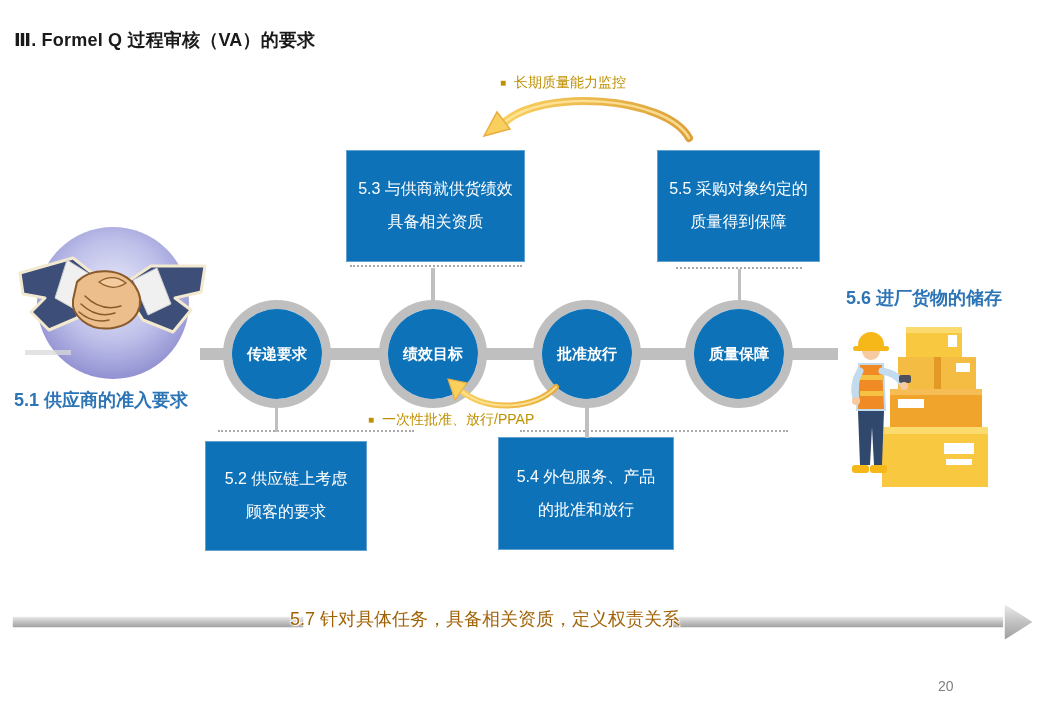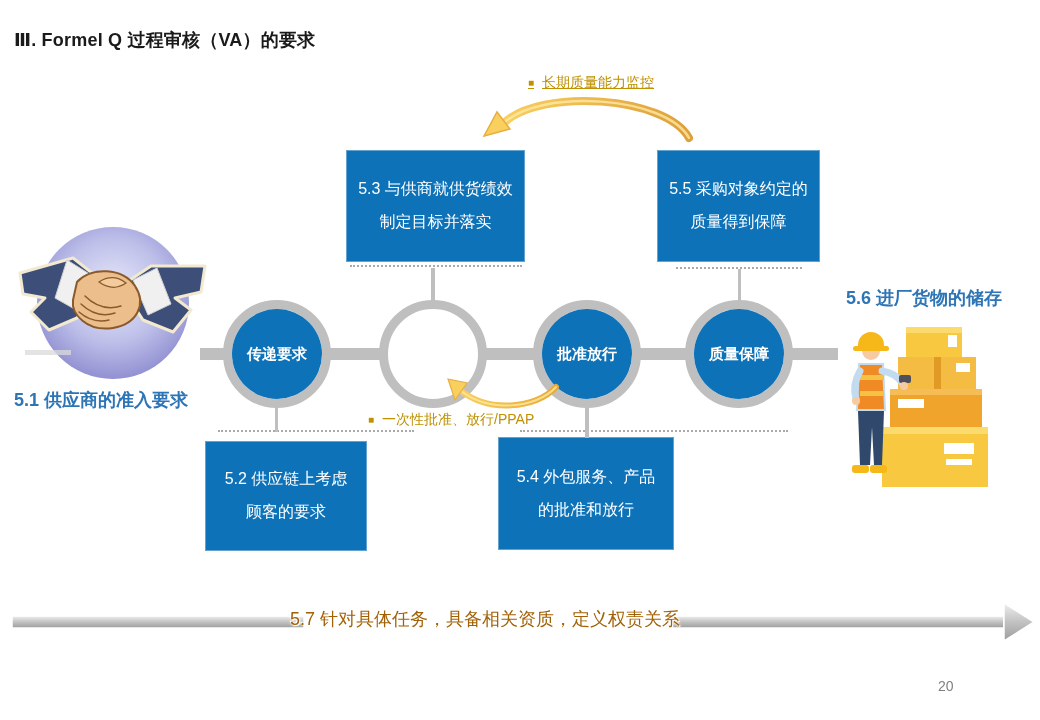--- a/index.html
+++ b/index.html
@@ -38,39 +38,39 @@
   .pagenum{font-size:14px;color:#808080;}
   .watermark{background:#D9D9D9;opacity:.75;border-radius:2px;}
 </style>
 </head>
 <body>
 
 <div class="slide">
 
   <div class="abs title">Ⅲ. Formel Q 过程审核（VA）的要求</div>
 
-  <div class="abs annotation" style="left:528px;top:74px;text-decoration:underline;">
+  <div class="abs annotation" style="left:500px;top:74px;">
     <span class="bullet">■</span><span>长期质量能力监控</span>
   </div>
 
   <svg class="abs" style="left:478px;top:92px;" width="226" height="54" viewBox="0 0 226 54">
     <defs>
       <linearGradient id="goldTop" x1="0" y1="0" x2="1" y2="0">
         <stop offset="0" stop-color="#F9CF5E"></stop>
           <stop offset="1" stop-color="#DDA03B"></stop>
       </linearGradient>
     </defs>
     <path d="M 211 46 C 188 4, 62 -4, 26 31" fill="none" stroke="url(#goldTop)" stroke-width="8" stroke-linecap="round"></path>
     <path d="M 211 46 C 188 4, 62 -4, 26 31" fill="none" stroke="#FFE9A4" stroke-width="2.5" stroke-linecap="round" opacity="0.8"></path>
     <polygon points="6,44 19,20 32,37" fill="#F9CF5E" stroke="#E8AE41" stroke-width="1.5"></polygon>
   </svg>
 
   <div class="abs bluebox" style="left:346px;top:150px;width:179px;height:112px;">
     <span>5.3 与供商就供货绩效</span>
-    <span>制定目标并落实</span>
+    <span>具备相关资质</span>
   </div>
   <div class="abs bluebox" style="left:657px;top:150px;width:163px;height:112px;">
     <span>5.5 采购对象约定的</span>
     <span>质量得到保障</span>
   </div>
   <div class="abs bluebox" style="left:205px;top:441px;width:162px;height:110px;">
     <span>5.2 供应链上考虑</span>
     <span>顾客的要求</span>
   </div>
   <div class="abs bluebox" style="left:498px;top:437px;width:176px;height:113px;">
@@ -91,20 +91,24 @@
   <div class="abs hbar" style="left:200px;top:348px;width:638px;height:12px;"></div>
 
   <div class="abs ring" style="left:223px;top:300px;"></div>
   <div class="abs ring" style="left:379px;top:300px;"></div>
   <div class="abs ring" style="left:533px;top:300px;"></div>
   <div class="abs ring" style="left:685px;top:300px;"></div>
 
   <div class="abs circle" style="left:232px;top:309px;">
     <span>传递</span>
     <span>要求</span>
+  </div>
+  <div class="abs circle" style="left:388px;top:309px;">
+    <span>绩效</span>
+    <span>目标</span>
   </div>
   <div class="abs circle" style="left:694px;top:309px;">
     <span>质量</span>
     <span>保障</span>
   </div>
   <div class="abs circle" style="left:542px;top:309px;">
     <span>批准</span>
     <span>放行</span>
   </div>
 

